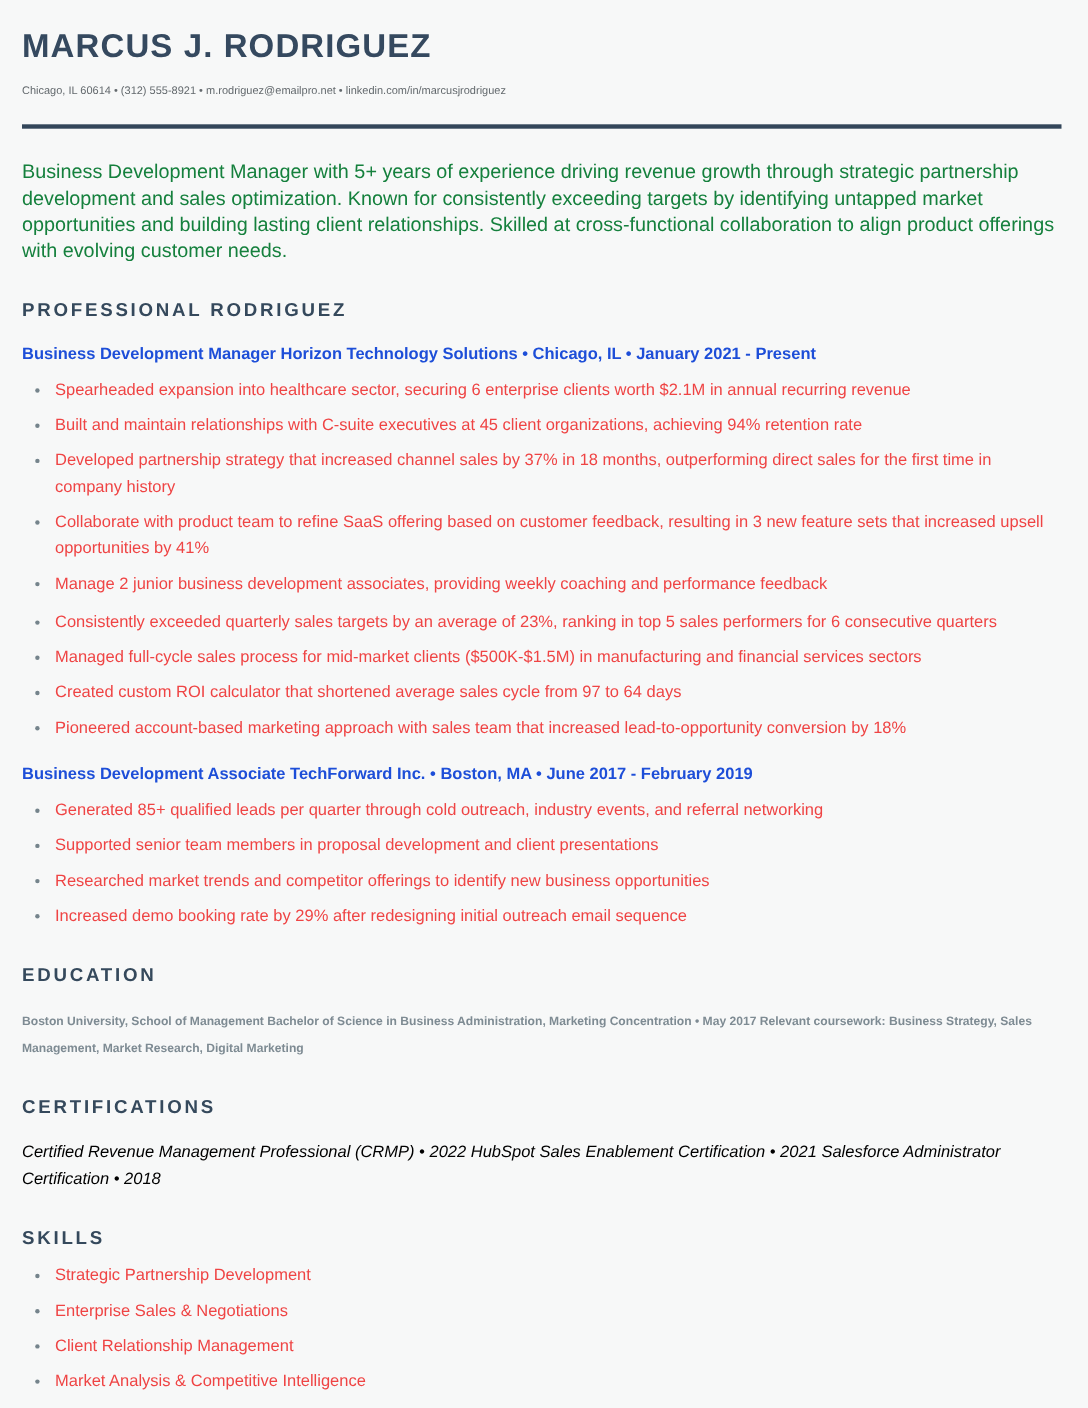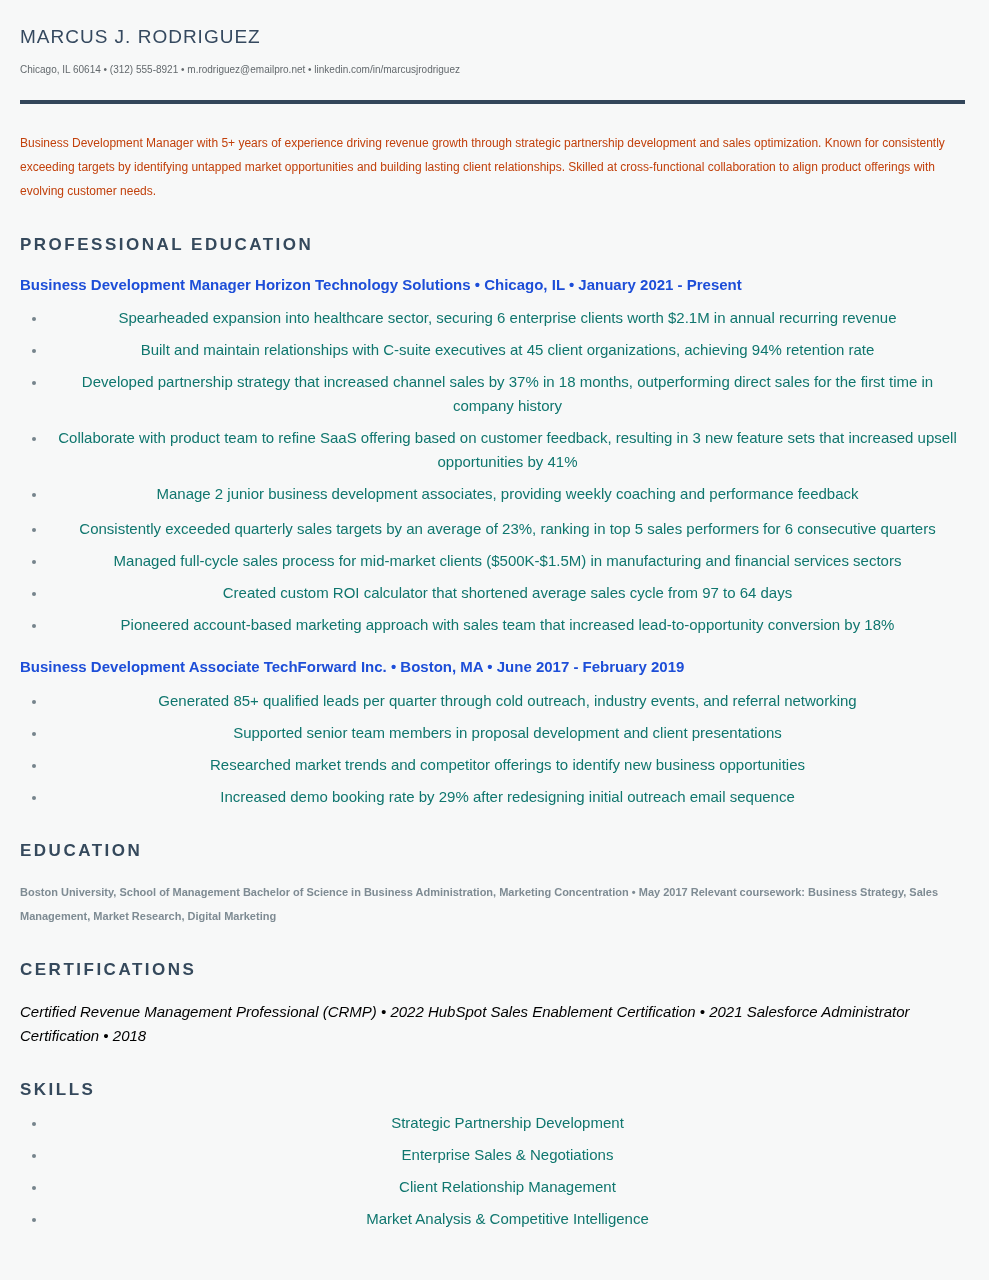--- a/index.html
+++ b/index.html
@@ -11,42 +11,42 @@
     height: 1280px;
     overflow: hidden;
     background: #f7f8f8;
     font-family: "Liberation Sans", sans-serif;
   }
   .page {
     padding: 0 24px 0 20px;
   }
   h1.name {
     margin: 26px 0 0 0;
-    font-size: 19px;
-    font-weight: normal;
+    font-size: 30px;
+    font-weight: bold;
     letter-spacing: 1px;
     color: #35495f;
     line-height: 1.15;
   }
   p.contact {
     margin: 15px 0 0 0;
     font-size: 10px;
     color: #63696d;
     line-height: 1.3;
   }
   .divider {
     margin-top: 24px;
     height: 4px;
     background: #33465a;
   }
   p.summary {
     margin: 27px 0 0 0;
-    font-size: 12px;
+    font-size: 18px;
     line-height: 24px;
-    color: #c2410c;
+    color: #15803d;
   }
   h2.section-heading {
     margin: 32px 0 0 0;
     font-size: 17px;
     font-weight: bold;
     letter-spacing: 2.5px;
     color: #35495c;
     line-height: 1.2;
   }
   h3.job-title {
@@ -57,24 +57,23 @@
     line-height: 1.35;
   }
   ul.bullet-list {
     margin: 11px 0 0 0;
     padding: 0 0 0 27px;
     list-style: disc outside;
   }
   ul.bullet-list li {
     font-size: 15px;
     line-height: 24px;
-    color: #0f766e;
+    color: #ef4444;
     margin-bottom: 8px;
     padding-left: 3px;
-    text-align: center;
   }
   ul.bullet-list li::marker {
     color: #75848c;
     font-size: 13px;
   }
   p.education-text {
     margin: 19px 0 0 0;
     font-size: 11px;
     font-weight: bold;
     line-height: 24px;
@@ -93,21 +92,21 @@
 <body>
 
 <div class="page">
 
   <h1 class="name">MARCUS J. RODRIGUEZ</h1>
   <p class="contact">Chicago, IL 60614 • (312) 555-8921 • m.rodriguez@emailpro.net • linkedin.com/in/marcusjrodriguez</p>
   <div class="divider"></div>
 
   <p class="summary">Business Development Manager with 5+ years of experience driving revenue growth through strategic partnership development and sales optimization. Known for consistently exceeding targets by identifying untapped market opportunities and building lasting client relationships. Skilled at cross-functional collaboration to align product offerings with evolving customer needs.</p>
 
-  <h2 class="section-heading">PROFESSIONAL EDUCATION</h2>
+  <h2 class="section-heading">PROFESSIONAL RODRIGUEZ</h2>
 
   <h3 class="job-title">Business Development Manager Horizon Technology Solutions • Chicago, IL • January 2021 - Present</h3>
   <ul class="bullet-list">
     <li>Spearheaded expansion into healthcare sector, securing 6 enterprise clients worth $2.1M in annual recurring revenue</li>
     <li>Built and maintain relationships with C-suite executives at 45 client organizations, achieving 94% retention rate</li>
     <li>Developed partnership strategy that increased channel sales by 37% in 18 months, outperforming direct sales for the first time in company history</li>
     <li>Collaborate with product team to refine SaaS offering based on customer feedback, resulting in 3 new feature sets that increased upsell opportunities by 41%</li>
     <li>Manage 2 junior business development associates, providing weekly coaching and performance feedback</li>
   </ul>
 

